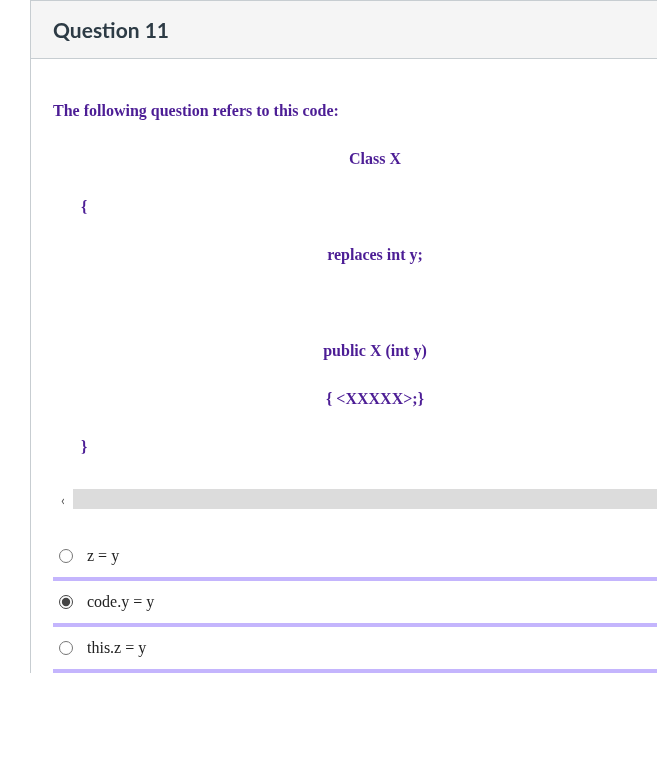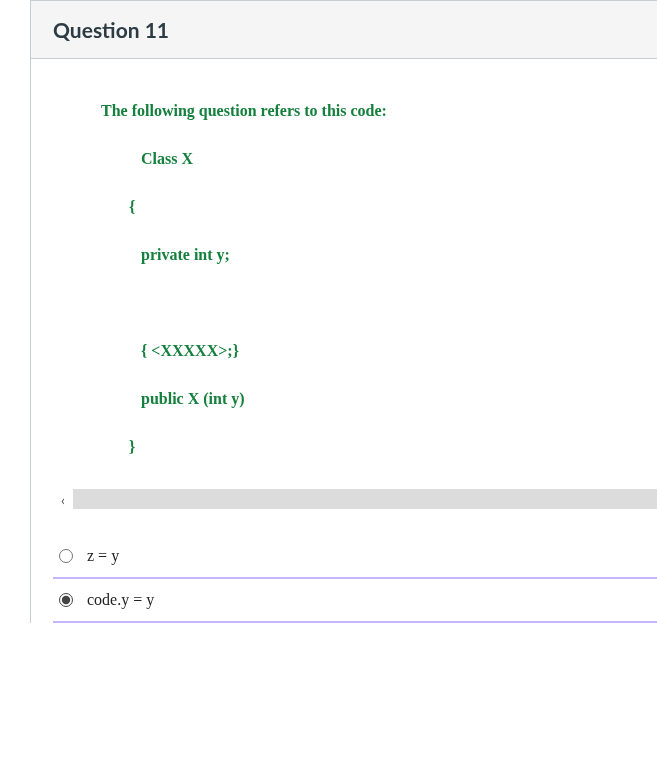--- a/index.html
+++ b/index.html
@@ -1,62 +1,66 @@
 <!DOCTYPE html>
 <html><head>
 <meta charset="utf-8">
 <style>
   * { box-sizing: border-box; margin: 0; padding: 0; }
   html, body { width: 657px; height: 760px; font-family: "Lato", "Helvetica Neue", Arial, sans-serif; background: #fff; color: #2d3b45; }
   .frame { margin-left: 30px; border: 1px solid #c7cdd1; border-right: none; border-bottom: none; }
   .qheader { background: #f5f5f5; border-bottom: 1px solid #c7cdd1; padding: 16px 22px; }
   .qheader h2 { font-size: 21px; font-weight: 700; color: #2d3b45; }
   .qbody { padding: 40px 0 0 22px; }
-  .stem { font-family: Georgia, "Times New Roman", serif; font-weight: 700; font-size: 16px; color: #15803d; line-height: 1.5; margin-left: 48px; }
+  .stem { font-family: Georgia, "Times New Roman", serif; font-weight: 700; font-size: 16px; color: #4c1d95; line-height: 1.5; }
   .stem .line { margin-bottom: 24px; }
   .ind1 { padding-left: 28px; }
-  .ind2 { padding-left: 40px; }
+  .ind2 { padding-left: 40px; text-align: center; }
   .scrollstrip { margin-top: 30px; display: flex; align-items: center; height: 20px; }
   .scrollstrip .chev { width: 20px; height: 20px; display: flex; align-items: center; justify-content: center; font-size: 14px; color: #555; background: #fff; cursor: pointer; user-select: none; }
   .scrollstrip .track { flex: 1; height: 20px; background: #dcdcdc; }
   .answers { margin-top: 26px; }
-  .answer { display: flex; align-items: center; padding: 12px 0 12px 6px; border-bottom: 2px solid #c4b5fd; font-family: Georgia, "Times New Roman", serif; font-size: 16px; cursor: pointer; }
+  .answer { display: flex; align-items: center; padding: 12px 0 12px 6px; border-bottom: 4px solid #c4b5fd; font-family: Georgia, "Times New Roman", serif; font-size: 16px; cursor: pointer; }
   .answer input[type="radio"] { width: 14px; height: 14px; margin-right: 14px; cursor: pointer; accent-color: #444; }
   .answer .label { color: #222; }
 </style>
 </head>
 <body>
 
 <div class="frame">
   <div class="qheader">
     <h2>Question 11</h2>
   </div>
   <div class="qbody">
     <div class="stem">
       <div class="line">The following question refers to this code:</div>
       <div id="code-lines">
           <div class="line ind2">Class X</div>
           <div class="line ind1">{</div>
-          <div class="line ind2">private int y;</div>
+          <div class="line ind2">replaces int y;</div>
           <div class="line ind2">&nbsp;</div>
+          <div class="line ind2">public X (int y)</div>
           <div class="line ind2">{  &lt;XXXXX&gt;;}</div>
-          <div class="line ind2">public X (int y)</div>
           <div class="line ind1">}</div>
         </div>
     </div>
 
     <div class="scrollstrip">
       <div class="chev">‹</div>
       <div class="track"></div>
     </div>
 
     <div class="answers" id="answers">
         <label class="answer">
           <input type="radio" name="q11" style="">
           <span class="label">z = y</span>
         </label>
         <label class="answer">
           <input type="radio" name="q11" checked="" style="">
           <span class="label">code.y = y</span>
         </label>
+        <label class="answer">
+          <input type="radio" name="q11" style="">
+          <span class="label">this.z = y</span>
+        </label>
       </div>
   </div>
 </div>
 
 </body></html>

